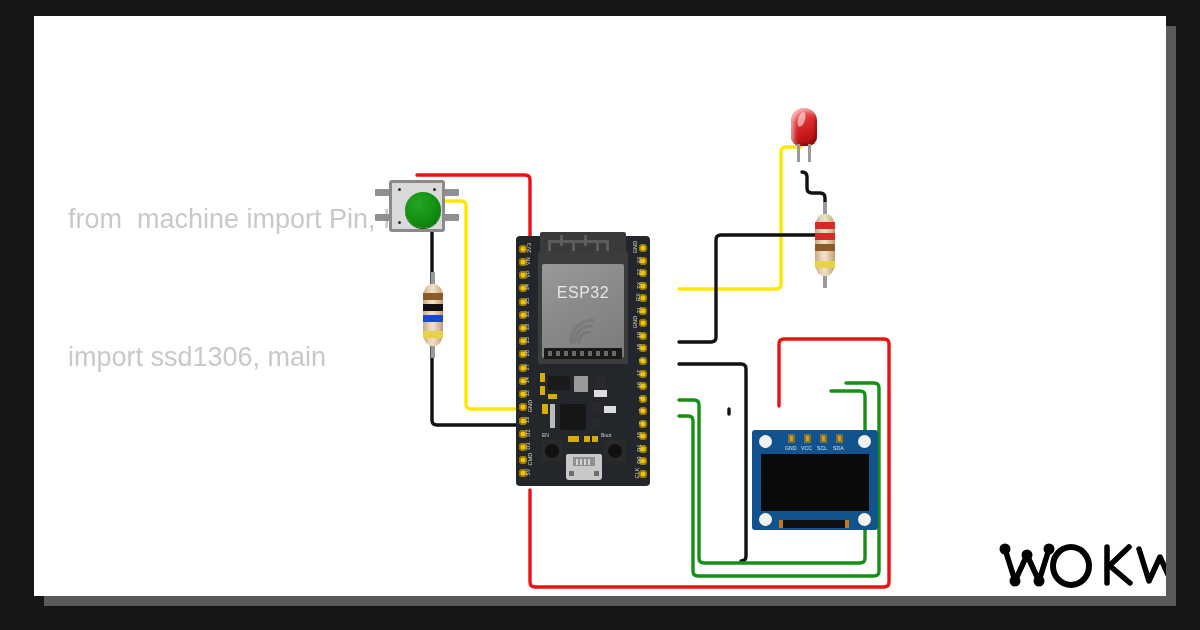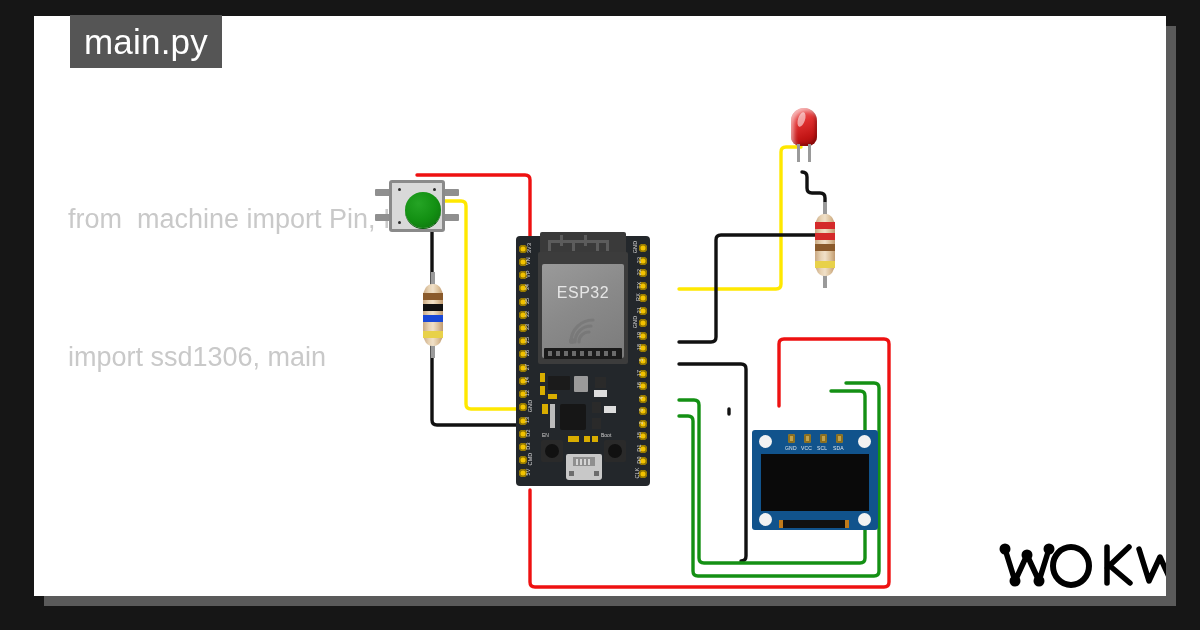--- a/index.html
+++ b/index.html
@@ -468,15 +468,14 @@
           <circle cx="30" cy="20" r="5.5"></circle>
           <circle cx="42" cy="46" r="5.5"></circle>
           <circle cx="52" cy="14" r="5.5"></circle>
           <circle cx="193" cy="14" r="5.5"></circle>
         </g>
       </svg>
     </div>
 
   </div>
 
-  <div class="badge">main.py</div>
 
 </div>
 
 </body></html>

